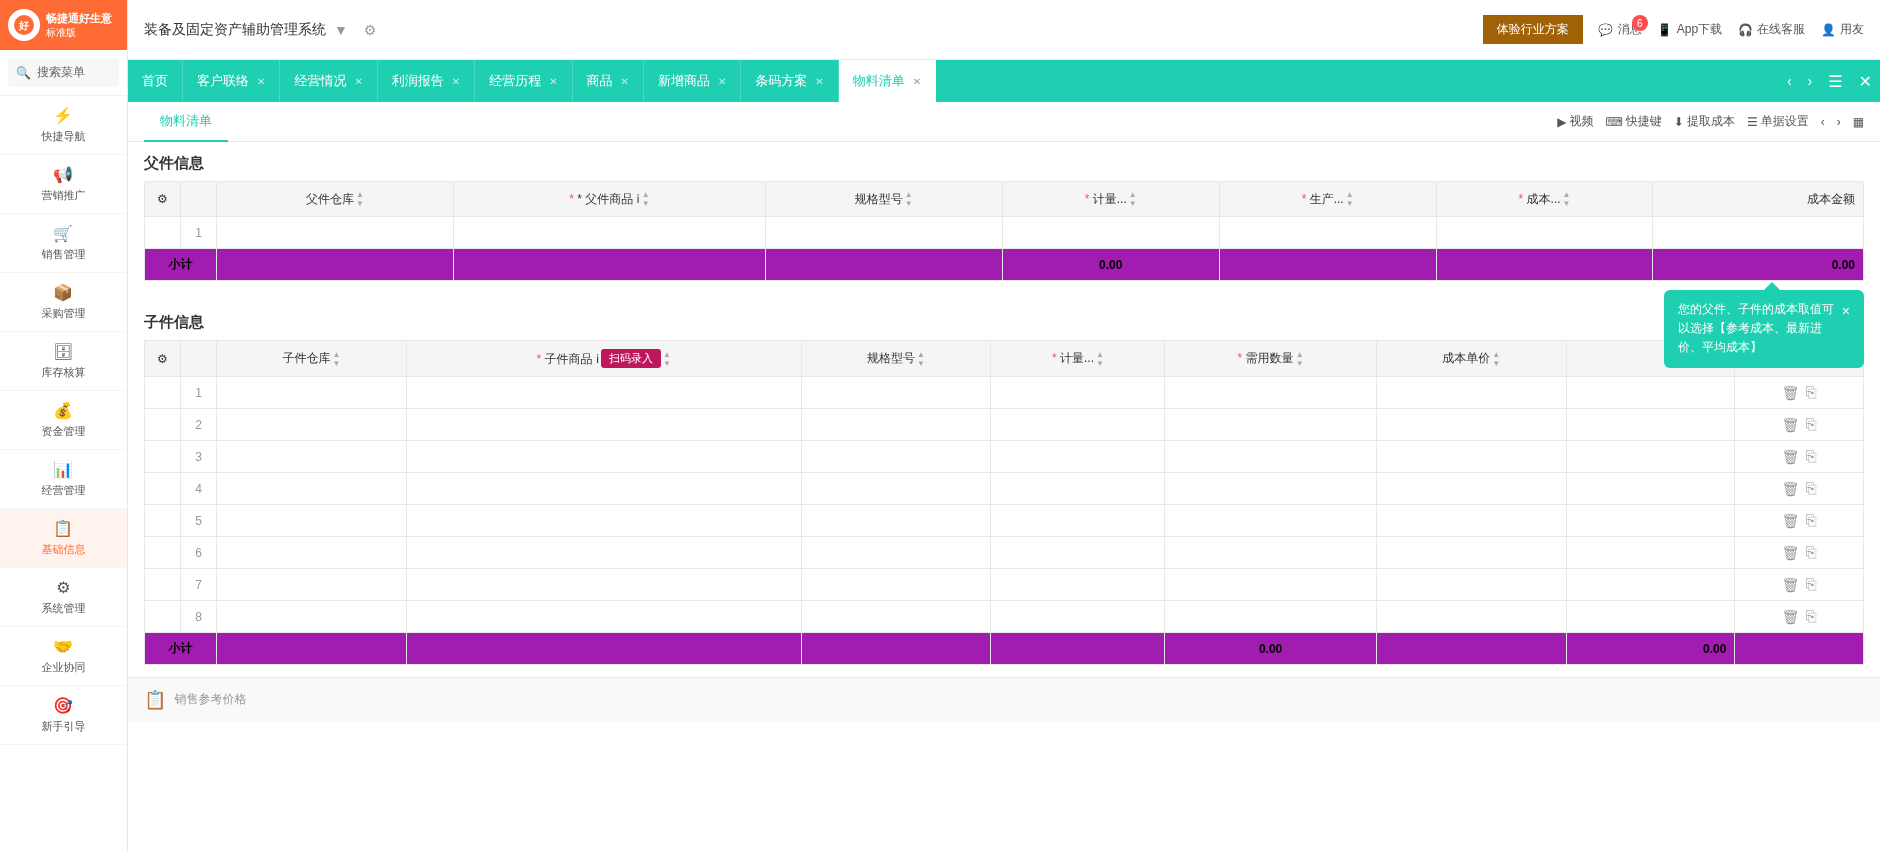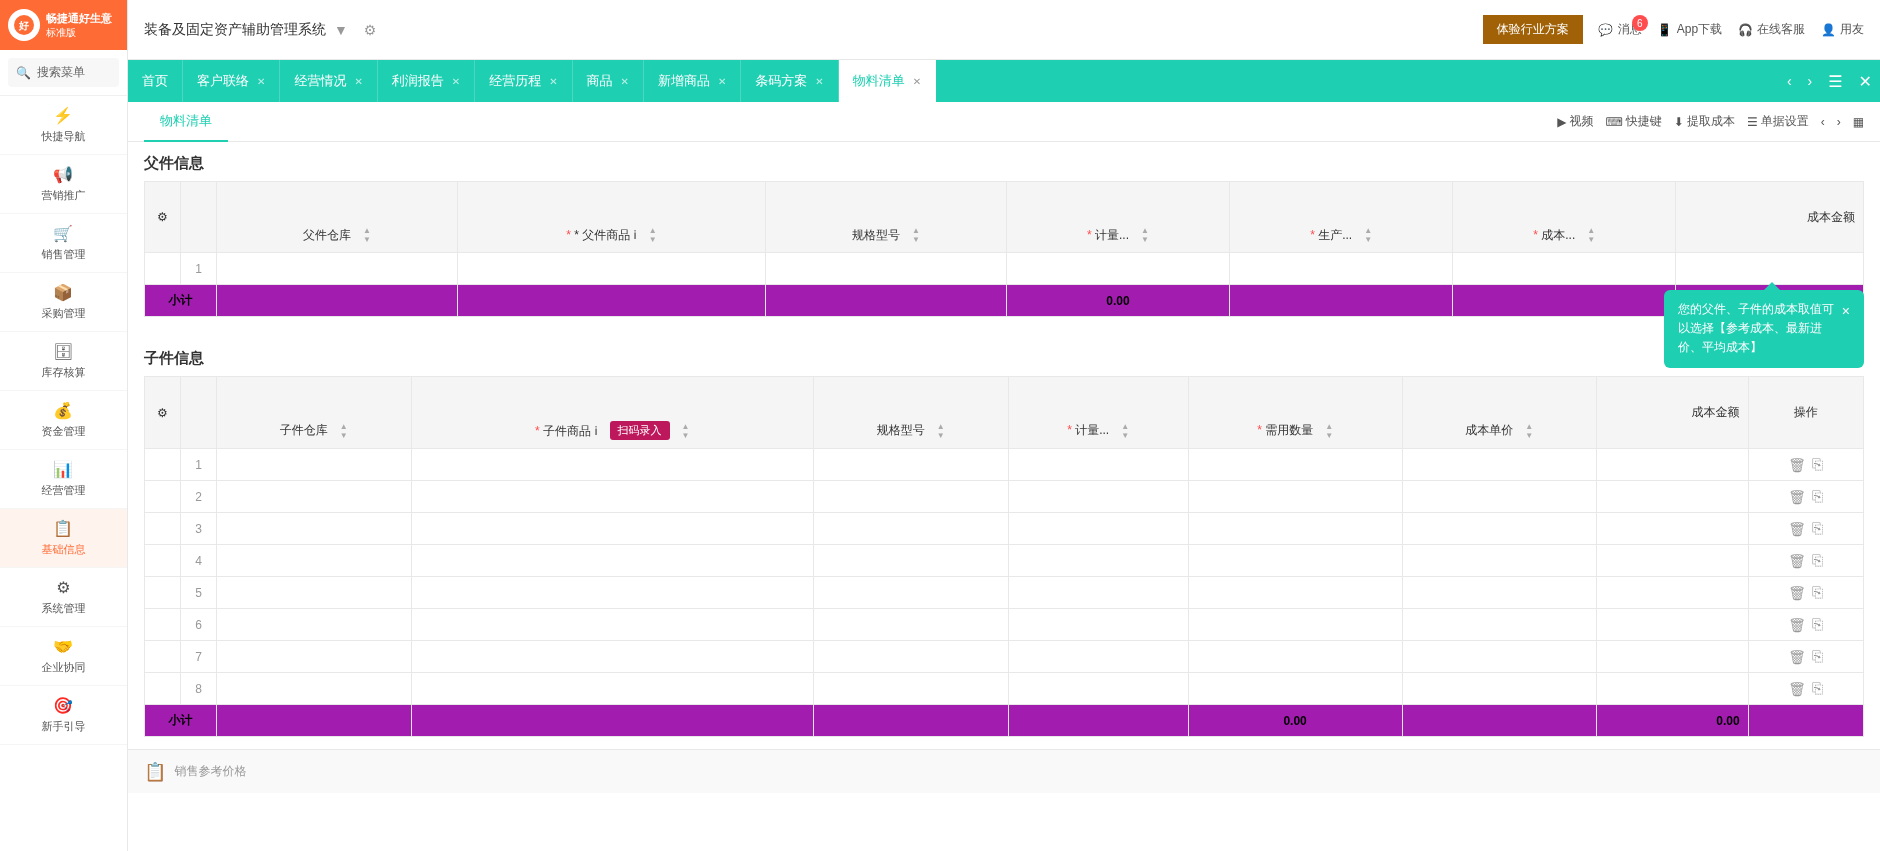--- a/index.html
+++ b/index.html
@@ -248,21 +248,21 @@
       height: 44px;
       background: #f9f9f9;
       border-top: 1px solid #e8e8e8;
       display: flex;
       align-items: center;
       padding: 0 16px;
       gap: 8px;
     }
     .bottom-bar-icon { font-size: 18px; color: #1ecfb2; cursor: pointer; }
     .bottom-bar-text { font-size: 12px; color: #999; }
-    .th-with-sort { display: flex; align-items: center; justify-content: center; gap: 12px; margin-top: 36px; }
+    .th-with-sort { display: flex; align-items: center; justify-content: center; gap: 2px; }
     .sort-arrows { display: flex; flex-direction: column; font-size: 8px; color: #aaa; }
 
     .content-wrapper { position: relative; }
   </style>
 </head>
 <body>
 
 <div class="sidebar">
   <div class="sidebar-logo">
     <div class="sidebar-logo-icon">

